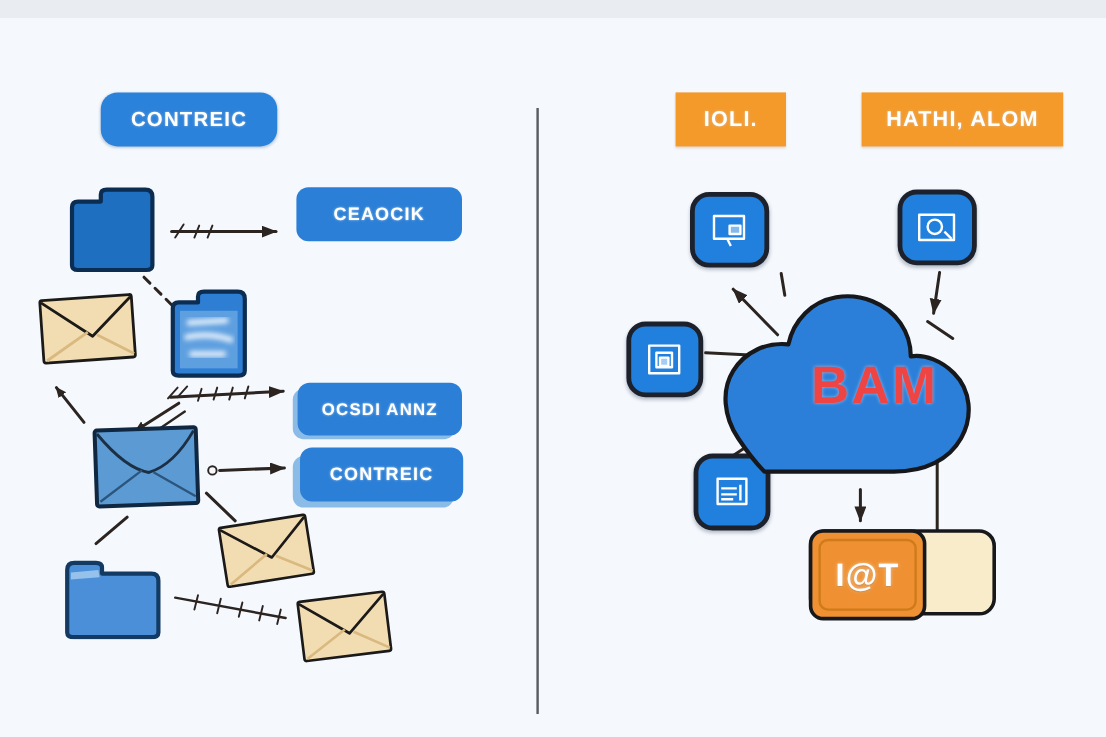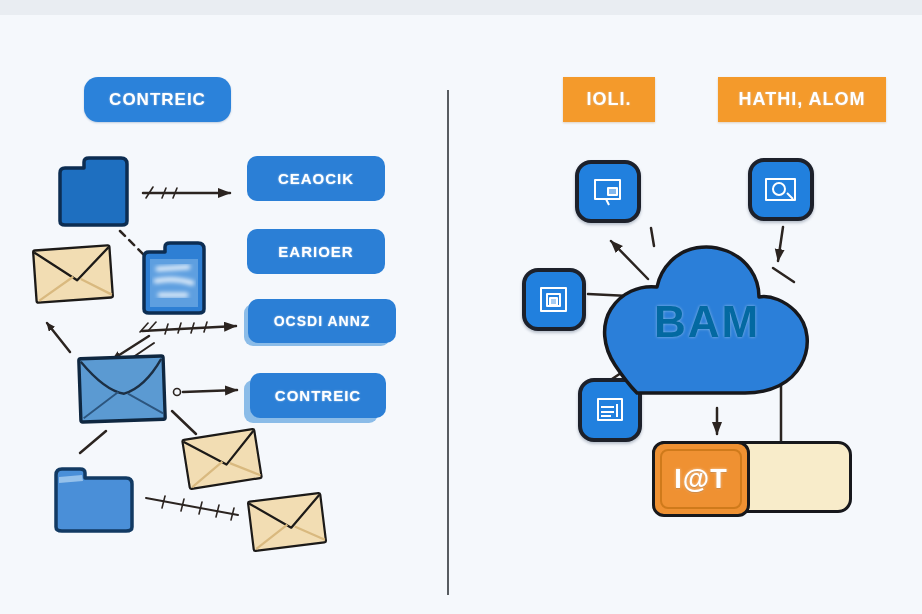--- a/index.html
+++ b/index.html
@@ -17,21 +17,21 @@
         background:#2b7fd6;border-radius:10px;color:#fff;font-weight:bold;
         font-size:15px;letter-spacing:1px;
         text-shadow:0 0 2px rgba(255,255,255,.65);}
   .under3{box-shadow:-5px 4px 0 -1px #8bbce8;}
   .under4{box-shadow:-7px 6px 0 -1px #8bbce8;}
   
   .devsq{display:flex;align-items:center;justify-content:center;
         background:#2180de;border:4px solid #1d212b;border-radius:16px;
         box-shadow:0 2px 3px rgba(40,60,90,.3);}
   
-  .cloud-text{color:#0369a1;font-weight:bold;font-size:44px;text-align:center;
+  .cloud-text{color:#ef4444;font-weight:bold;font-size:44px;text-align:right;
         letter-spacing:2px;text-shadow:0 0 3px rgba(255,255,255,.5);}
   
   .iot-outer{background:#f8ecca;border:3px solid #17181c;border-radius:14px;}
   .iot-orange{position:absolute;left:-3px;top:-3px;width:92px;height:70px;
         background:#ef9132;border:3px solid #17181c;border-radius:12px;
         display:flex;align-items:center;justify-content:center;}
   .iot-inner{position:absolute;left:5px;top:5px;right:5px;bottom:5px;
         border:2px solid #cf7a1b;border-radius:8px;}
   .iot-text{position:relative;color:#fff;font-weight:bold;font-size:27px;
         letter-spacing:1px;text-shadow:0 0 3px rgba(255,255,255,.6),0 1px 1px rgba(120,60,0,.4);}
@@ -105,24 +105,21 @@
 
   <div class="abs divider" style="left:447px;top:75px;width:2px;height:505px;"></div>
 
   <div class="abs pill pill-blue" style="left:84px;top:62px;width:147px;height:45px;font-size:17px;">
     <span>CONTREIC</span>
   </div>
 
   <div class="abs flow-label" style="left:247px;top:141px;width:138px;height:45px;">
     <span>CEAOCIK</span>
   </div>
-  <div class="abs flow-label" style="left:247px;top:214px;width:138px;height:45px;">
-    <span>EARIOER</span>
-  </div>
-  <div class="abs flow-label under3" style="left:248px;top:284px;width:148px;height:44px;font-size:14px;">
+  <div class="abs flow-label under3" style="left:248px;top:304px;width:137px;height:44px;font-size:14px;">
     <span>OCSDI ANNZ</span>
   </div>
   <div class="abs flow-label under4" style="left:250px;top:358px;width:136px;height:45px;">
     <span>CONTREIC</span>
   </div>
 
   <svg class="abs" style="left:52px;top:136px;" width="82" height="76" viewBox="0 0 82 76">
     <path d="M8,70 L8,22 Q8,17 13,17 L32,17 L32,11 Q32,7 37,7 L69,7 Q75,7 75,13 L75,70 Q75,74 70,74 L13,74 Q8,74 8,70 Z" fill="#1e6fc0" stroke="#0c2d52" stroke-width="3.5" stroke-linejoin="round"></path>
   </svg>
 
@@ -224,20 +221,20 @@
              C114,12 92,16 78,30
              C70,38 66,46 64,56
              C46,54 28,62 18,78
              C8,94 10,116 22,134
              C30,146 36,154 44,162 Z" fill="#2b7fd9" stroke="#17181c" stroke-width="3.5" stroke-linejoin="round"></path>
   </svg>
   <div class="abs cloud-text" style="left:632px;top:282px;width:150px;">
     <span>BAM</span>
   </div>
 
-  <div class="abs iot-outer" style="left:652px;top:426px;width:150px;height:66px;padding-left:44px;">
+  <div class="abs iot-outer" style="left:674px;top:426px;width:150px;height:66px;">
     <div class="iot-orange">
       <div class="iot-inner"></div>
       <span class="iot-text">I@T</span>
     </div>
   </div>
 
 </div>
 
 </body></html>

